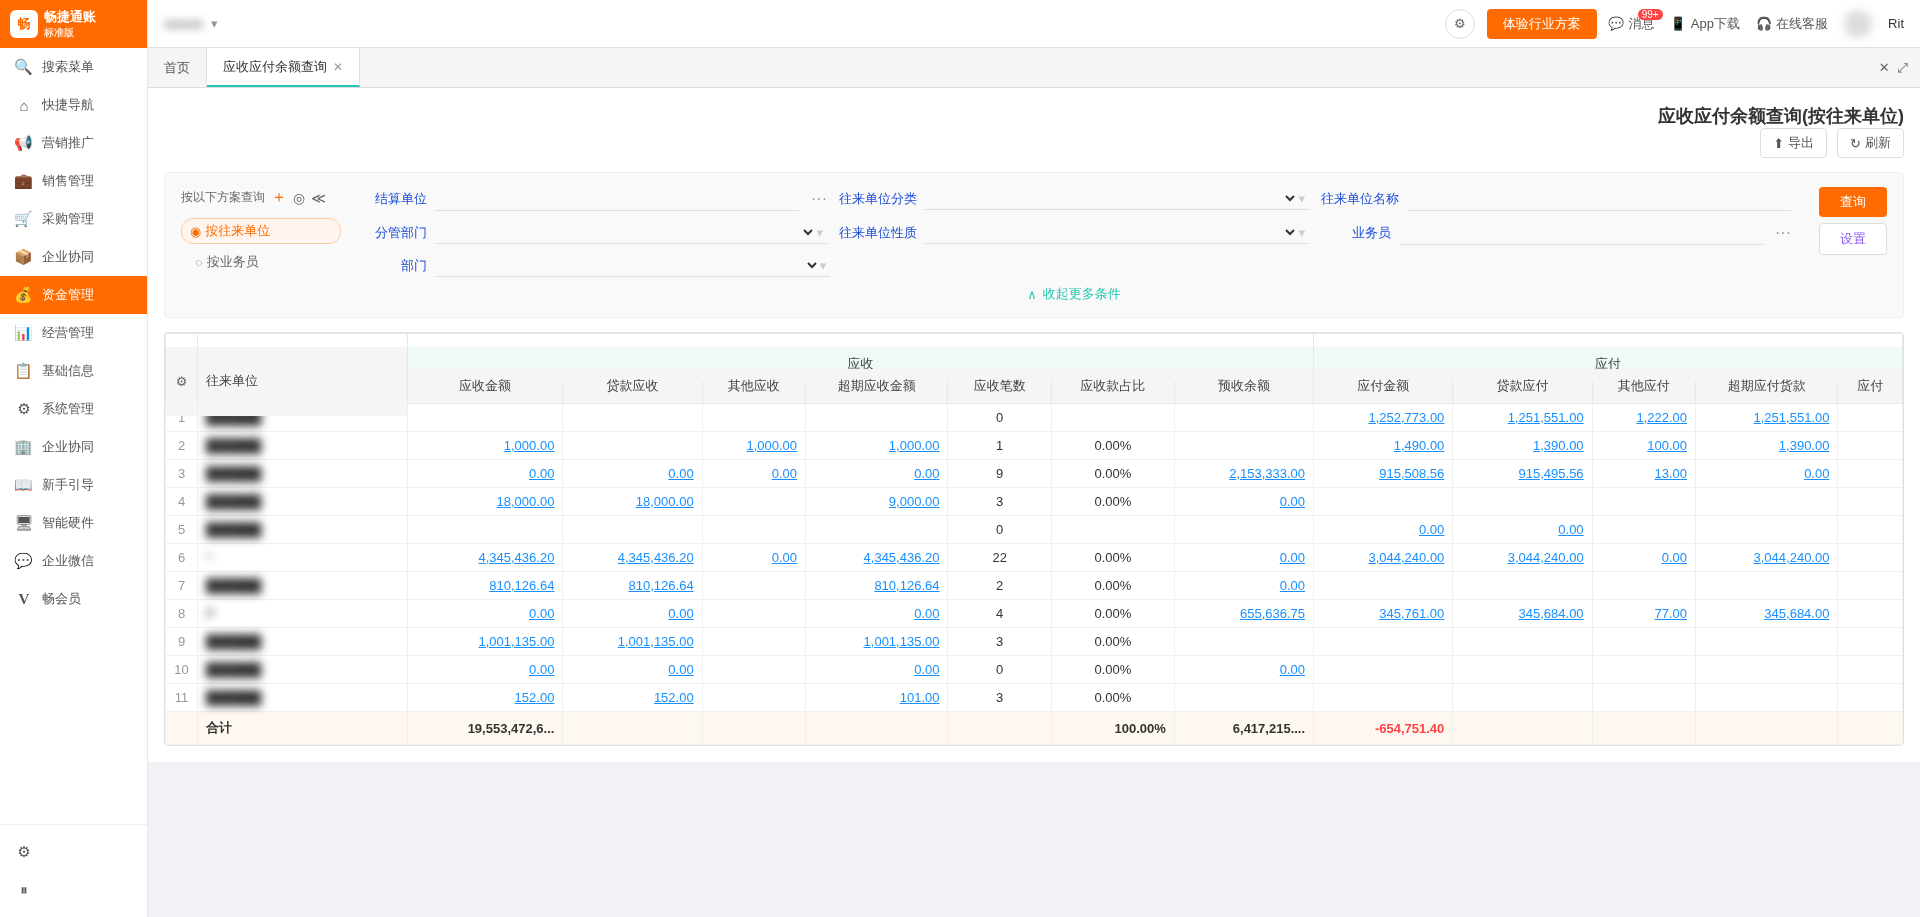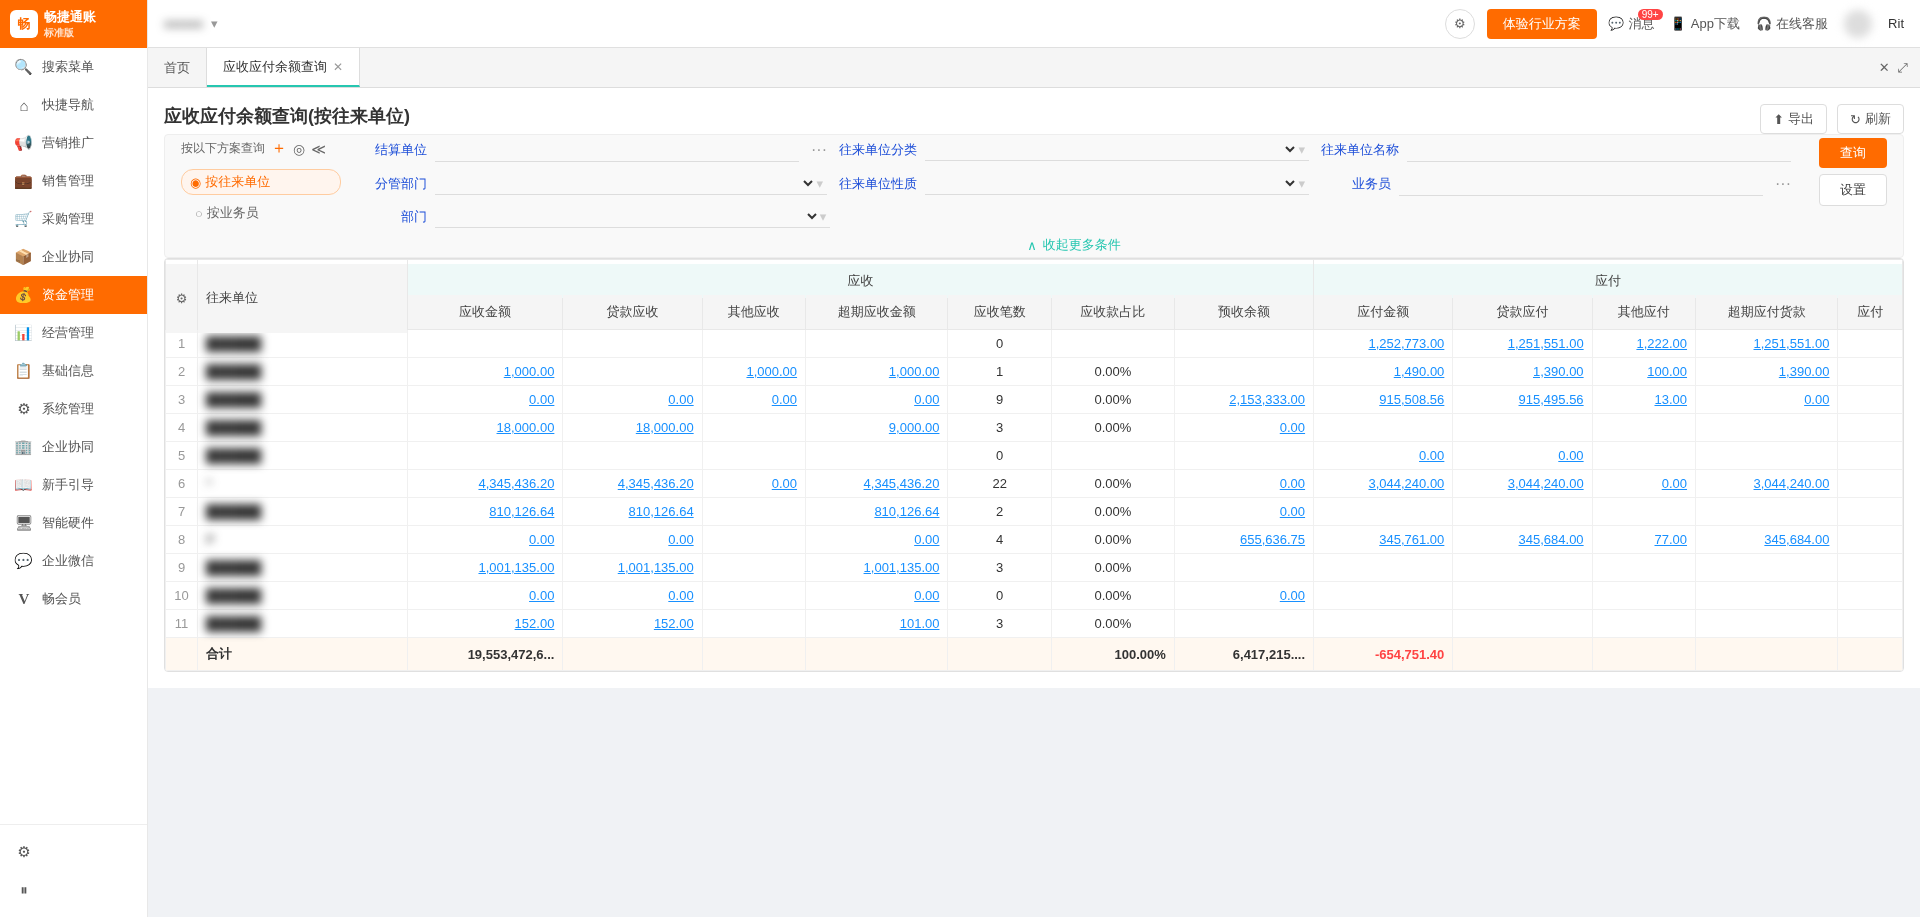--- a/index.html
+++ b/index.html
@@ -170,22 +170,24 @@
     }
     .page-wrapper {
       background: #fff;
       margin: 0;
       padding: 16px;
     }
 
     
     .page-header {
       display: flex;
-      align-items: flex-start;
+      align-items: flex-end;
       justify-content: space-between;
+      margin-bottom: 14px;
+      flex-direction: column;
     }
     .page-title {
       font-size: 18px;
       font-weight: 600;
       color: #333;
     }
     .page-actions { display: flex; gap: 10px; }
     .btn-export, .btn-refresh {
       display: flex; align-items: center; gap: 4px;
       padding: 5px 12px;
@@ -195,21 +197,22 @@
       font-size: 13px;
       color: #555;
       background: #fff;
     }
 
     
     .filter-area {
       background: #f9f9f9;
       border: 1px solid #eee;
       border-radius: 4px;
-      padding: 3px 16px;
+      padding: 14px 16px;
+      margin-bottom: 14px;
     }
     .filter-tab-btn {
       display: flex; align-items: center; gap: 4px;
       padding: 3px 8px;
       border-radius: 12px;
       cursor: pointer;
       font-size: 12px;
     }
     .filter-tab-active {
       background: #fff5ee;
@@ -278,21 +281,21 @@
       background: #ff6b00;
       color: white;
       border: none;
       border-radius: 4px;
       padding: 6px 20px;
       cursor: pointer;
       font-size: 13px;
     }
     .btn-set {
       background: #fff;
-      color: #404040;
+      color: #8b5cf6;
       border: 1px solid #ddd;
       border-radius: 4px;
       padding: 6px 20px;
       cursor: pointer;
       font-size: 13px;
       font-family: Liberation Serif, serif;
     }
 
     
     .data-table-wrap {
@@ -308,21 +311,21 @@
     }
     thead th {
       background: #f5f5f5;
       border: 1px solid #e8e8e8;
       padding: 8px 8px;
       text-align: center;
       color: #444;
       font-weight: 500;
       white-space: nowrap;
       position: sticky;
-      top: 4px;
+      top: 13px;
       z-index: 2;
     }
     thead th.group-header {
       background: #eef9f8;
     }
     tbody td {
       border: 1px solid #f0f0f0;
       padding: 6px 8px;
       text-align: center;
       color: #333;

